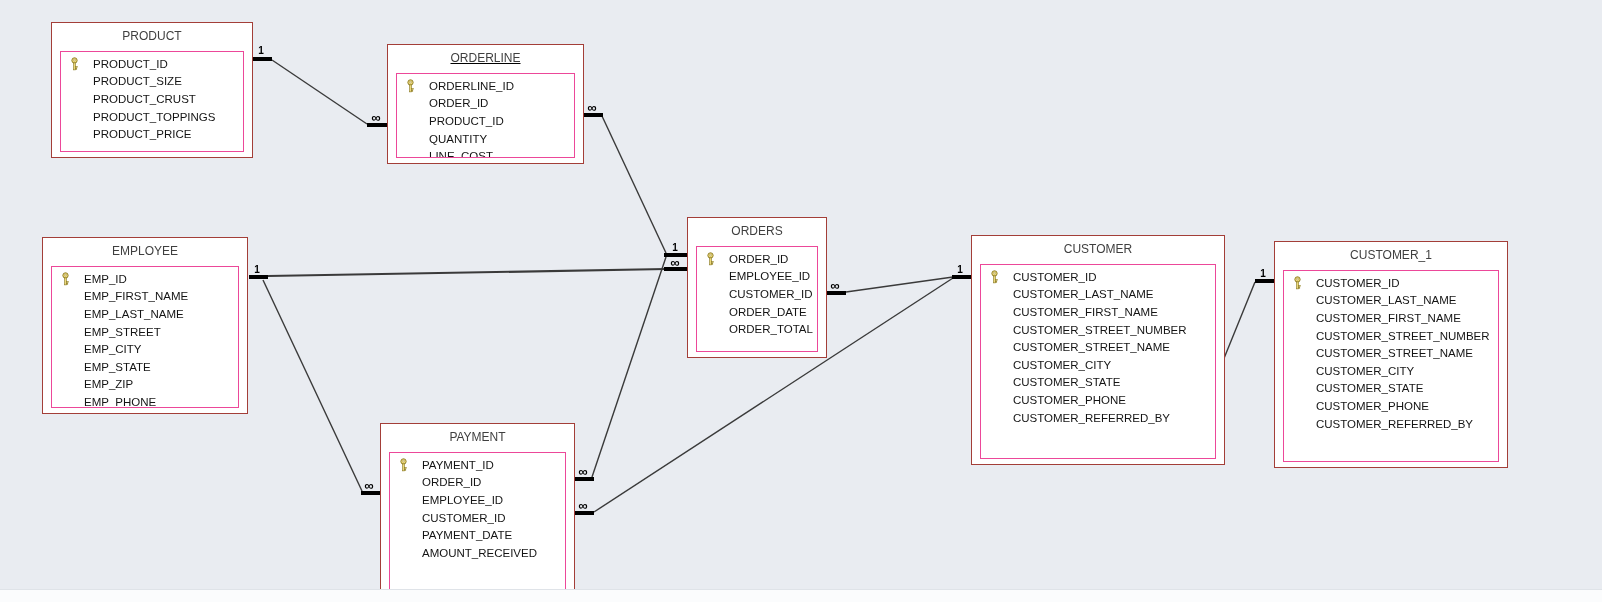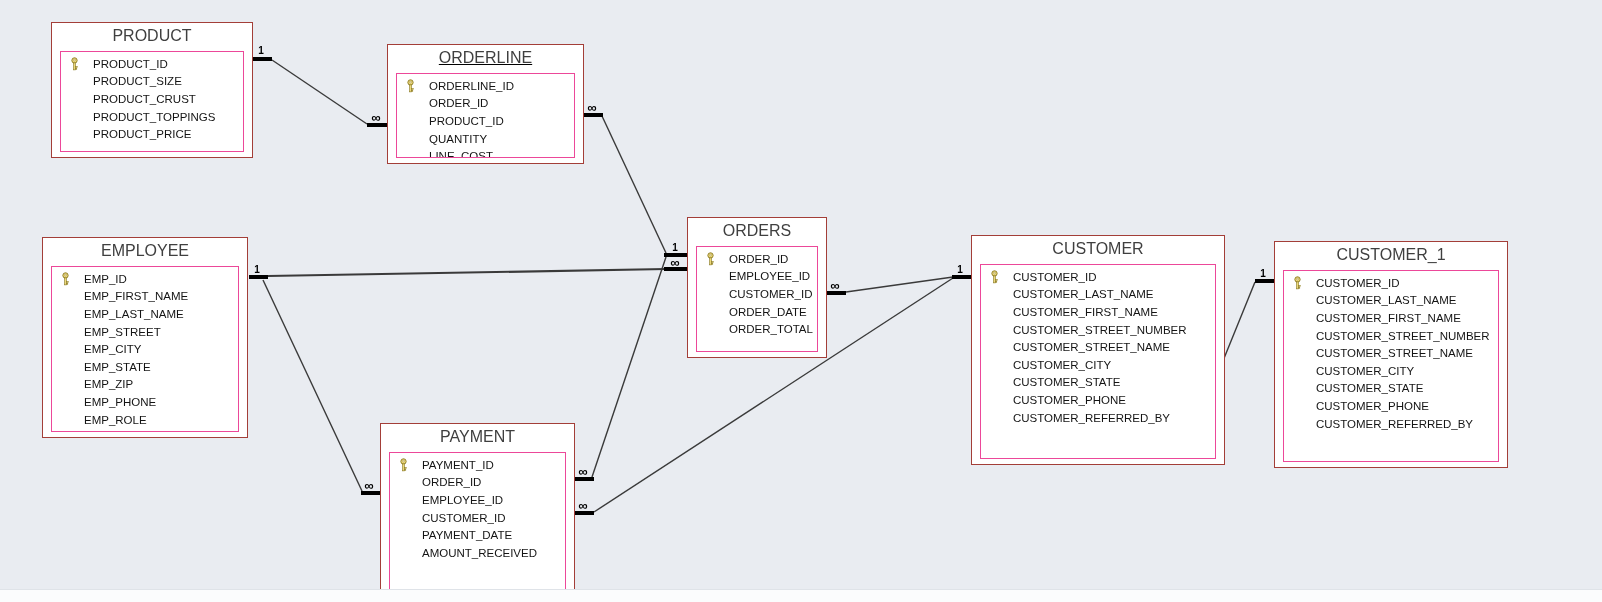--- a/index.html
+++ b/index.html
@@ -7,31 +7,31 @@
   .canvas{position:relative;width:1602px;height:602px;background:#e9ecf1;overflow:hidden;}
   .bottom-strip{position:absolute;left:0;right:0;bottom:0;height:12px;background:#fbfcfd;border-top:1px solid #dfe3e8;}
   .rel-svg{position:absolute;left:0;top:0;width:1602px;height:602px;}
   .rel-line{stroke:#3a3a3a;stroke-width:1.4;}
   .rel-line.thick{stroke-width:2.2;}
   .stub{stroke:#000;stroke-width:4;}
   .card-label{font-family:"Liberation Sans",sans-serif;font-weight:bold;fill:#000;}
   .card-one{font-size:10px;}
   .card-many{font-size:13px;}
   .tbl{position:absolute;background:#fff;border:1px solid #a33e38;box-sizing:border-box;cursor:default;}
-  .t-title{height:26px;line-height:26px;text-align:center;font-size:16px;color:#3f3f3f;
+  .t-title{height:26px;line-height:26px;text-align:center;font-size:12px;color:#3f3f3f;
            white-space:nowrap;overflow:hidden;}
   .t-fields{position:absolute;left:8px;right:8px;top:28px;bottom:5px;border:1px solid #ec4899;
             background:#fff;padding-top:3px;overflow:hidden;box-sizing:border-box;}
   .field-row{height:17.6px;display:flex;align-items:center;padding-left:8px;font-size:11.5px;
              color:#141414;white-space:nowrap;}
   .icon-cell{width:24px;flex:0 0 24px;display:flex;align-items:center;}
   .tbl-product  {left:51px;  top:22px;  width:202px;height:136px;}
   .tbl-orderline{left:387px; top:44px;  width:197px;height:120px;text-decoration:underline;}
   .tbl-orders   {left:687px; top:217px; width:140px;height:141px;}
-  .tbl-employee {left:42px;  top:237px; width:206px;height:201px;}
+  .tbl-employee {left:42px;  top:237px; width:206px;height:177px;}
   .tbl-payment  {left:380px; top:423px; width:195px;height:185px;}
   .tbl-customer {left:971px; top:235px; width:254px;height:230px;}
   .tbl-customer1{left:1274px;top:241px; width:234px;height:227px;}
 </style>
 </head>
 <body>
 
 <div class="canvas">
 
   <svg class="rel-svg">

